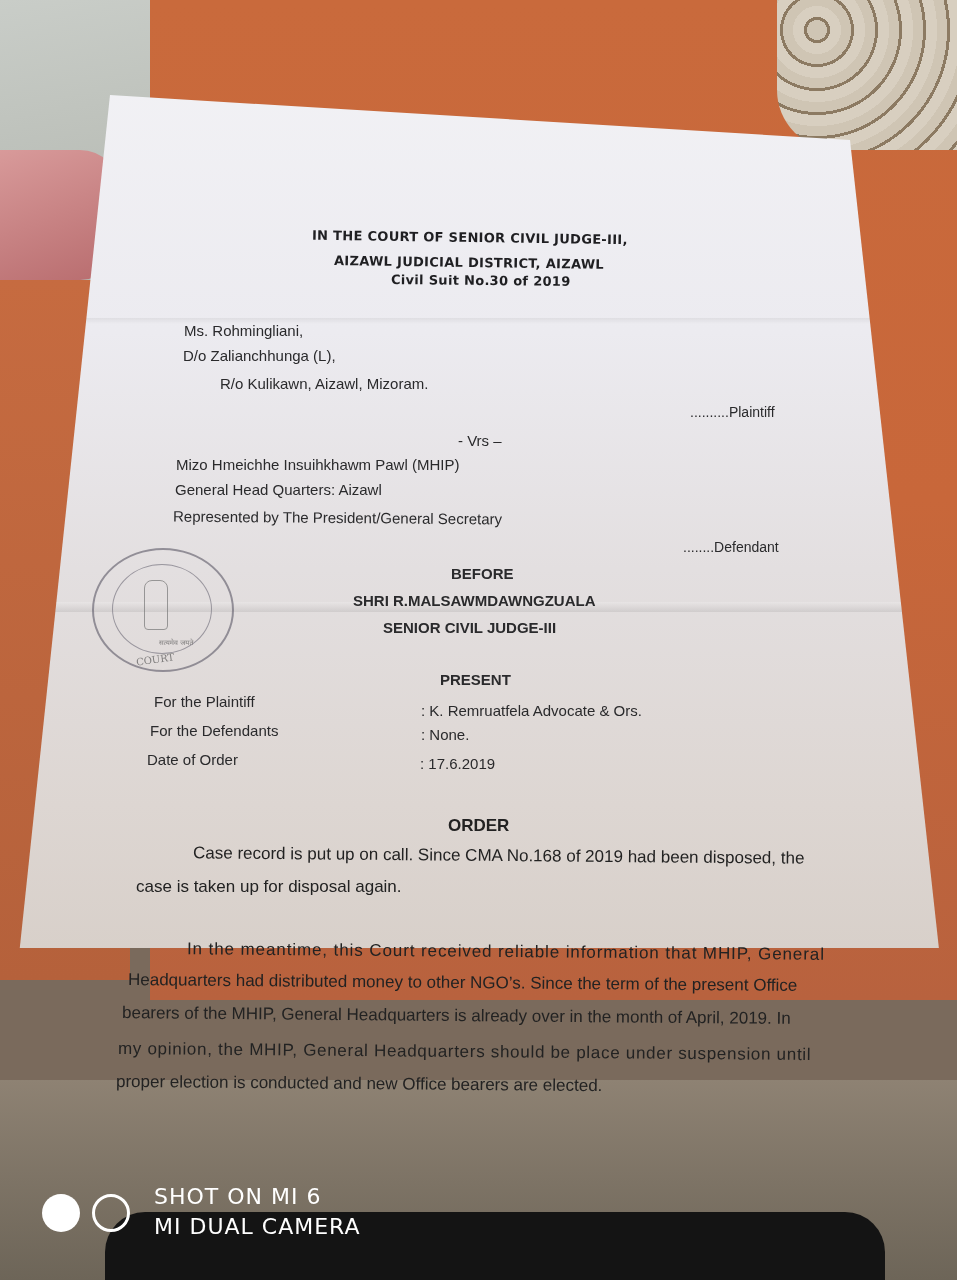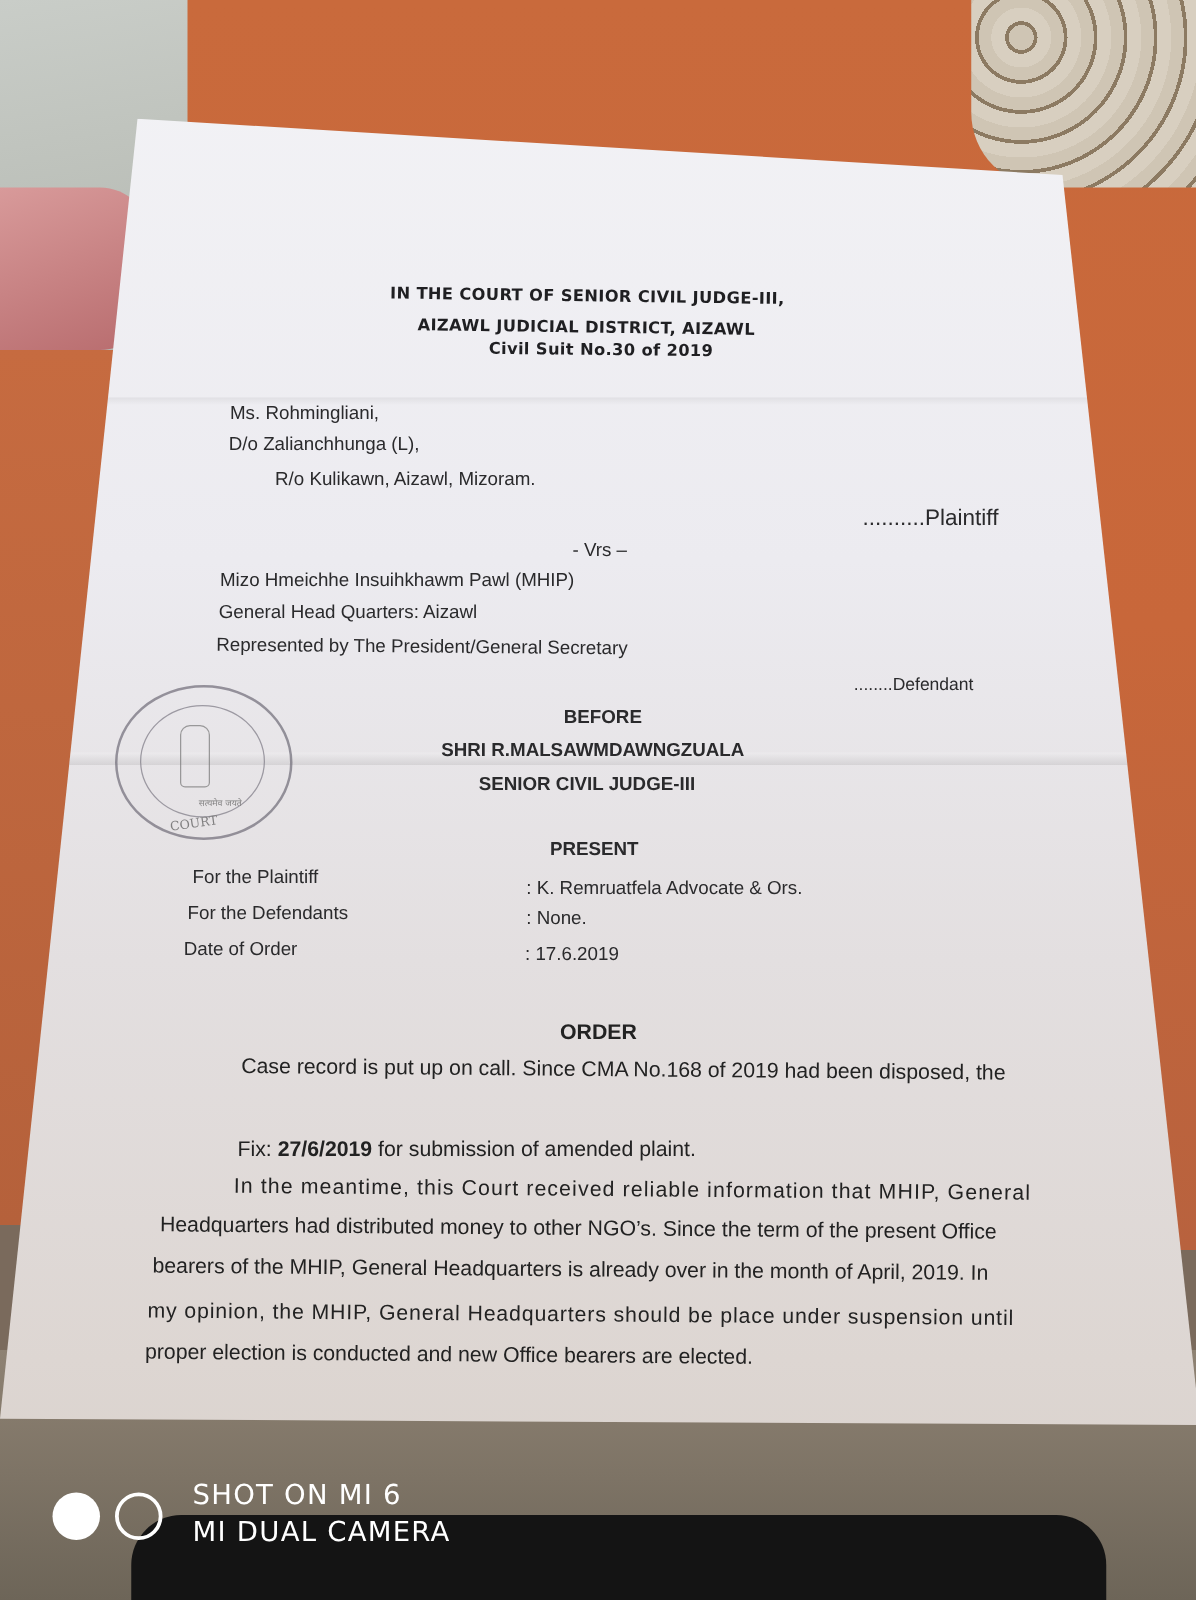--- a/index.html
+++ b/index.html
@@ -18,21 +18,21 @@
     background:linear-gradient(180deg,#c66b40,#b5613b); }
   .bg-bag { position:absolute; right:0; top:0; width:180px; height:150px;
     background:repeating-radial-gradient(circle at 40px 30px,#cfc5b4 0 10px,#8c7a62 10px 13px,#d8cfc0 13px 24px);
     border-bottom-left-radius:60px; }
   .bg-floor { position:absolute; left:0; top:1080px; width:957px; height:200px;
     background:linear-gradient(180deg,#8e8273,#6d6558); }
   .phone { position:absolute; left:105px; top:1212px; width:780px; height:90px;
     background:#141414; border-radius:40px 40px 0 0; }
 
   .paper {
-    position:absolute; left:0; top:0; width:957px; height:1280px;
+    position:absolute; left:0; top:0; width:957px; height:948px;
     clip-path:polygon(110px 95px, 850px 140px, 960px 1140px, 0px 1135px);
     background:linear-gradient(180deg,#f3f3f6 0%,#ecebf0 35%,#e3dfe0 60%,#ddd6d2 85%,#d8d0ca 100%);
   }
   .fold1 { position:absolute; left:0; top:318px; width:957px; height:6px;
     background:linear-gradient(180deg,rgba(0,0,0,0.06),rgba(255,255,255,0)); }
   .fold2 { position:absolute; left:0; top:602px; width:957px; height:10px;
     background:linear-gradient(180deg,rgba(255,255,255,0.2),rgba(0,0,0,0.08)); }
 
   .t { position:absolute; color:#1f1f22; white-space:nowrap; }
   .hdr { font-family:"DejaVu Sans", sans-serif; font-weight:bold; font-size:13px; letter-spacing:0.3px; }
@@ -72,21 +72,21 @@
   <div class="fold1"></div>
   <div class="fold2"></div>
 
   <div class="t hdr" style="left:312px;top:230px;transform:rotate(0.8deg);">IN THE COURT OF SENIOR CIVIL JUDGE-III,</div>
   <div class="t hdr" style="left:334px;top:255px;transform:rotate(0.8deg);">AIZAWL JUDICIAL DISTRICT, AIZAWL</div>
   <div class="t hdr" style="left:391px;top:273px;font-weight:bold;transform:rotate(0.6deg);">Civil Suit No.30 of 2019</div>
 
   <div class="t body" style="left:184px;top:322px;">Ms. Rohmingliani,</div>
   <div class="t body" style="left:183px;top:347px;">D/o Zalianchhunga (L),</div>
   <div class="t body" style="left:182px;top:375px;margin-left:38px;">R/o Kulikawn, Aizawl, Mizoram.</div>
-  <div class="t body" style="left:690px;top:404px;font-size:18px;">..........Plaintiff</div>
+  <div class="t body" style="left:690px;top:404px;font-size:14px;">..........Plaintiff</div>
 
   <div class="t body" style="left:458px;top:432px;">- Vrs –</div>
 
   <div class="t body" style="left:176px;top:456px;">Mizo Hmeichhe Insuihkhawm Pawl (MHIP)</div>
   <div class="t body" style="left:175px;top:481px;">General Head Quarters: Aizawl</div>
   <div class="t body" style="left:173px;top:509px;transform:rotate(0.5deg);">Represented by The President/General Secretary</div>
   <div class="t body" style="left:683px;top:539px;font-size:14px;">........Defendant</div>
 
   <div class="seal">
     <div class="seal-inner"></div>
@@ -104,24 +104,22 @@
   <div class="t body" style="left:154px;top:693px;">For the Plaintiff</div>
   <div class="t body" style="left:421px;top:702px;">: K. Remruatfela Advocate &amp; Ors.</div>
   <div class="t body" style="left:150px;top:722px;">For the Defendants</div>
   <div class="t body" style="left:421px;top:726px;">: None.</div>
   <div class="t body" style="left:147px;top:751px;">Date of Order</div>
   <div class="t body" style="left:420px;top:755px;">: 17.6.2019</div>
 
   <div class="t ord bold u" style="left:448px;top:816px;">ORDER</div>
 
   <div class="t ord" style="left:193px;top:846px;transform:rotate(0.5deg);">Case record is put up on call. Since CMA No.168 of 2019 had been disposed, the</div>
+  <div class="t ord" style="left:136px;top:877px;">case is taken up for disposal again.</div>
 
-  <div class="t ord" style="left:190px;top:910px;">
-    <span>Fix: </span><span class="bold u">27/6/2019</span><span> for submission of amended plaint.</span>
-  </div>
 
   <div class="t ord" style="left:187px;top:942px;letter-spacing:0.9px;transform:rotate(0.5deg);">In the meantime, this Court received reliable information that MHIP, General</div>
   <div class="t ord" style="left:128px;top:973px;transform:rotate(0.5deg);">Headquarters had distributed money to other NGO’s. Since the term of the present Office</div>
   <div class="t ord" style="left:122px;top:1006px;transform:rotate(0.5deg);">bearers of the MHIP, General Headquarters is already over in the month of April, 2019. In</div>
   <div class="t ord" style="left:118px;top:1042px;letter-spacing:0.7px;transform:rotate(0.5deg);">my opinion, the MHIP, General Headquarters should be place under suspension until</div>
   <div class="t ord" style="left:116px;top:1074px;transform:rotate(0.5deg);">proper election is conducted and new Office bearers are elected.</div>
 </div>
 
 <div class="phone"></div>
 

